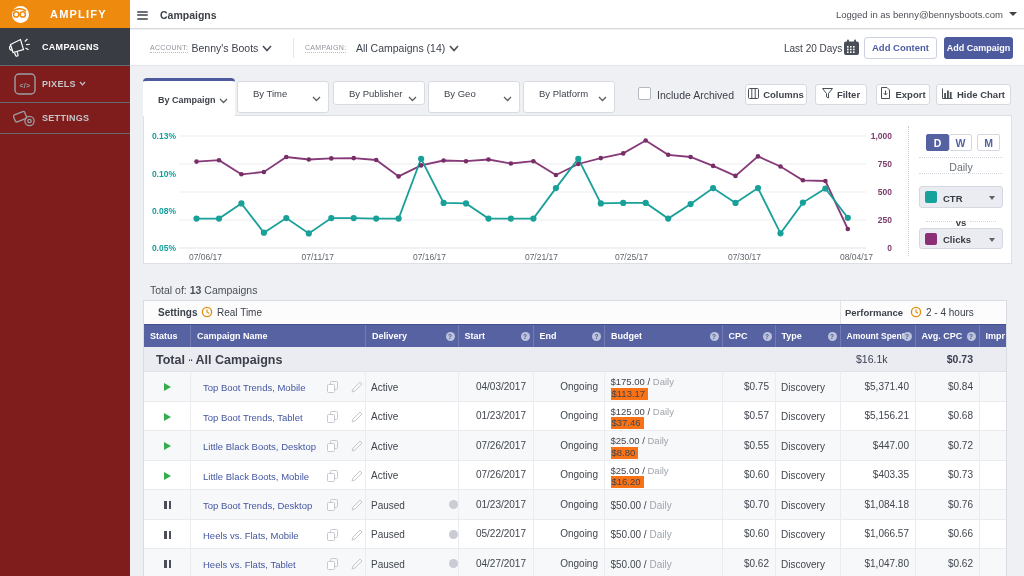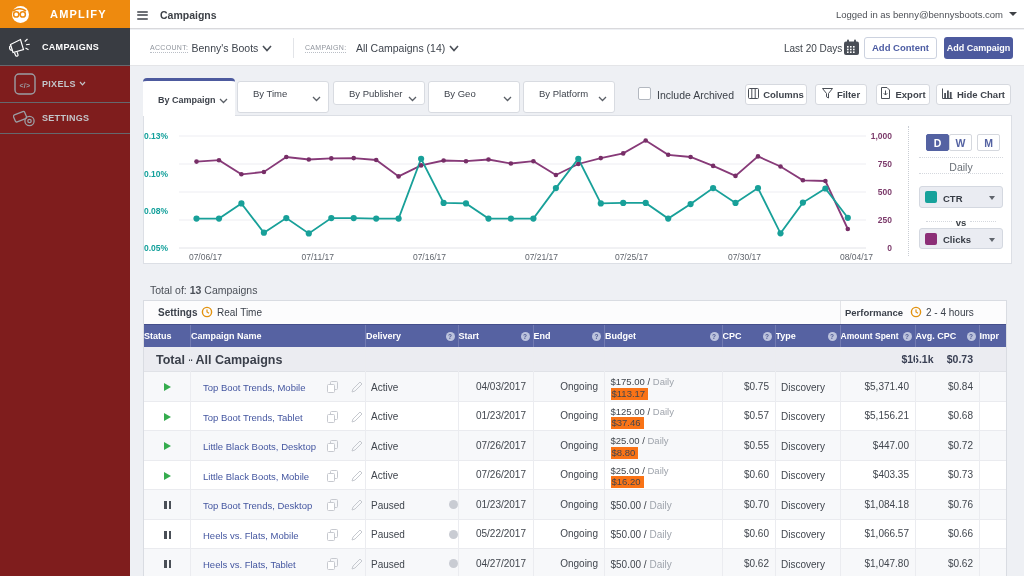--- a/index.html
+++ b/index.html
@@ -39,21 +39,21 @@
 .fbtn svg{vertical-align:-1px;margin-right:4px}
 
 .tab{position:absolute;background:#fff;border:1px solid #d8dbe1;border-radius:3px;font-size:9.5px;color:#3e434c}
 .tab .tx{position:absolute;left:15px;top:6px}
 #tab-active{left:143px;top:78px;width:92px;height:38px;border:none;border-top:3px solid #4d5a9e;border-radius:4px 4px 0 0;z-index:5}
 #tab-active .tx{top:14px;font-weight:bold;font-size:9px}
 
 .fbtn{position:absolute;top:84px;height:21px;background:#fff;border:1px solid #d6d9df;border-radius:3px;font-size:9.5px;color:#3f444c;font-weight:bold;line-height:19px;text-align:center;white-space:nowrap}
 
 #chartcard{position:absolute;left:143px;top:115px;width:869px;height:149px;background:#fff;border:1px solid #dcdfe5;border-top:1px solid #dcdfe5}
-.ylab{position:absolute;left:0;width:32px;font-size:8.5px;font-weight:bold;color:#13a09b}
+.ylab{position:absolute;left:0;width:32px;text-align:right;font-size:8.5px;font-weight:bold;color:#13a09b}
 .rlab{position:absolute;left:718px;width:30px;text-align:right;font-size:8.5px;font-weight:bold;color:#7c3b6b}
 .xlab{position:absolute;top:136px;width:50px;text-align:right;font-size:8.5px;color:#60656d}
 #dotsep{position:absolute;left:764px;top:10px;height:130px;border-left:1px dotted #c9cdd4}
 #dwm{position:absolute;left:782px;top:18px;height:17px}
 .dwmb{position:absolute;left:0;top:0;width:23px;height:17px;border:1px solid #d5d8de;background:#fff;color:#5462a2;font-weight:bold;font-size:10.5px;text-align:center;line-height:16px;border-radius:2px}
 .dwmb.sel{background:#5462a2;color:#fff;border-color:#5462a2}
 .dothr{position:absolute;left:775px;width:84px;border-top:1px dotted #d5d8de}
 #dailylbl{position:absolute;left:775px;top:45px;width:84px;text-align:center;font-size:10.5px;color:#6b7178}
 .metric{position:absolute;left:775px;width:84px;height:21.5px;background:#eaecf2;border:1px solid #d4d8e0;border-radius:3px}
 .metric .sw{position:absolute;left:5px;top:4px;width:12px;height:12px;border-radius:2px}
@@ -61,21 +61,21 @@
 .metric .mcaret{position:absolute;right:7px;top:9px;width:0;height:0;border-left:3.5px solid transparent;border-right:3.5px solid transparent;border-top:4px solid #5f646c}
 #vsrow{position:absolute;left:775px;top:96px;width:84px;text-align:center}
 #vsrow .vst{font-size:9.5px;font-weight:bold;color:#3c4248;padding:0 4px}
 #vsrow .dotl{display:inline-block;width:26px;border-top:1px dotted #d5d8de;vertical-align:middle}
 
 #totalof{position:absolute;left:150px;top:283.5px;font-size:10.5px;color:#4a4f57}
 #tablecard{position:absolute;left:143px;top:300px;width:864px;height:276px;background:#fff;border:1px solid #d9dce2;border-bottom:none}
 #setbar{position:absolute;left:0;top:0;width:862px;height:23px;background:#fcfcfd}
 .clk{position:absolute;top:5px}
 #thead{position:absolute;left:0;top:23px;width:862px;height:23px;background:#5662a2;border-top:1px solid #454f8b}
-.hc{position:absolute;top:0;height:23px;color:#fff;font-size:9px;font-weight:bold;line-height:23px;padding-left:0;border-left:1px solid #727bb2;white-space:nowrap;overflow:hidden}
+.hc{position:absolute;top:0;height:23px;color:#fff;font-size:9px;font-weight:bold;line-height:23px;padding-left:6px;border-left:1px solid #727bb2;white-space:nowrap;overflow:hidden}
 .hc:first-child{border-left:none}
 .qi{position:absolute;right:3px;top:7px;width:9px;height:9px;border-radius:50%;background:#bcc3dd;color:#4d5890;font-size:6.5px;line-height:9px;text-align:center;font-weight:bold}
 #trow{position:absolute;left:0;top:46px;width:862px;height:25px;background:#ebecf1;border-bottom:1px solid #e0e2e7}
 .tc{position:absolute;top:6px;font-size:10.5px}
 .num{text-align:right}
 .drow{position:absolute;left:0;width:862px;height:29.5px;background:#fff;border-bottom:1px solid #eaebef}
 .drow.odd{background:#f7f8fa}
 .cell{position:absolute;top:9.5px;font-size:10px;color:#41464e;white-space:nowrap}
 .cell.num{top:8.5px}
 .link{color:#4456a0;font-size:9.5px;top:10px}
@@ -383,21 +383,21 @@
         <div class="hc" style="left:388.5px;width:71.5px">End<span class="qi">?</span></div>
         <div class="hc" style="left:460px;width:117.5px">Budget<span class="qi">?</span></div>
         <div class="hc" style="left:577.5px;width:53.0px">CPC<span class="qi">?</span></div>
         <div class="hc" style="left:630.5px;width:65.0px">Type<span class="qi">?</span></div>
         <div class="hc" style="left:695.5px;width:75.0px;font-size:8.5px">Amount Spent<span class="qi">?</span></div>
         <div class="hc" style="left:770.5px;width:64.0px">Avg. CPC<span class="qi">?</span></div>
         <div class="hc" style="left:834.5px;width:27.5px">Impr</div>
       </div>
 <div id="trow">
 <div class="tc" style="left:12px;font-weight:bold;font-size:12.5px;color:#3a3f4a">Total - All Campaigns</div>
-<div class="tc num" style="left:720px;width:69.5px;font-weight:bold;color:#3a4054">$16.1k</div>
+<div class="tc num" style="left:674px;width:69.5px;font-weight:normal;color:#3a4054">$16.1k</div>
 <div class="tc num" style="left:770.5px;width:58.5px;font-weight:bold;color:#3a4054">$0.73</div>
 </div>
 <div class="drow odd" style="top:71.0px">
         <div class="play"></div>
         <div class="cell link" style="left:59px">Top Boot Trends, Mobile</div>
         <svg class="cic" style="left:183px" width="11" height="12" viewBox="0 0 11 12">
           <rect x="3.5" y="0.5" width="7" height="8" rx="1" fill="none" stroke="#c6c9cf"></rect>
           <rect x="0.5" y="3.5" width="7" height="8" rx="1" fill="#fff" stroke="#c6c9cf"></rect>
         </svg>
         <svg class="cic" style="left:207px" width="12" height="12" viewBox="0 0 12 12">

